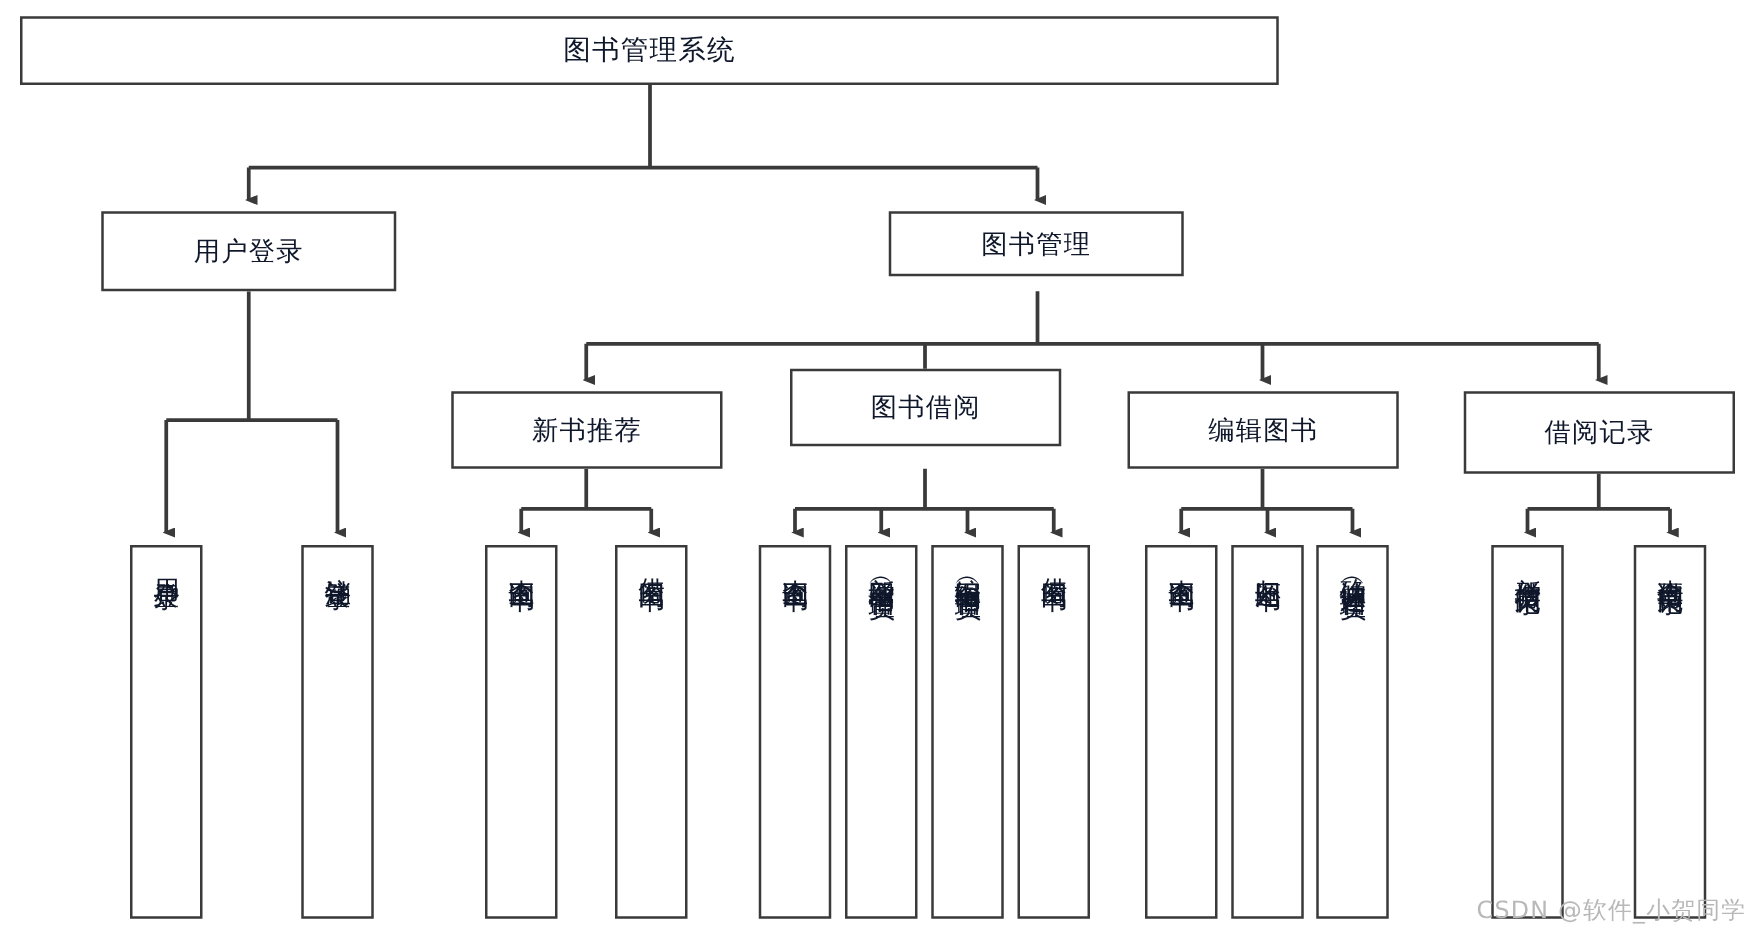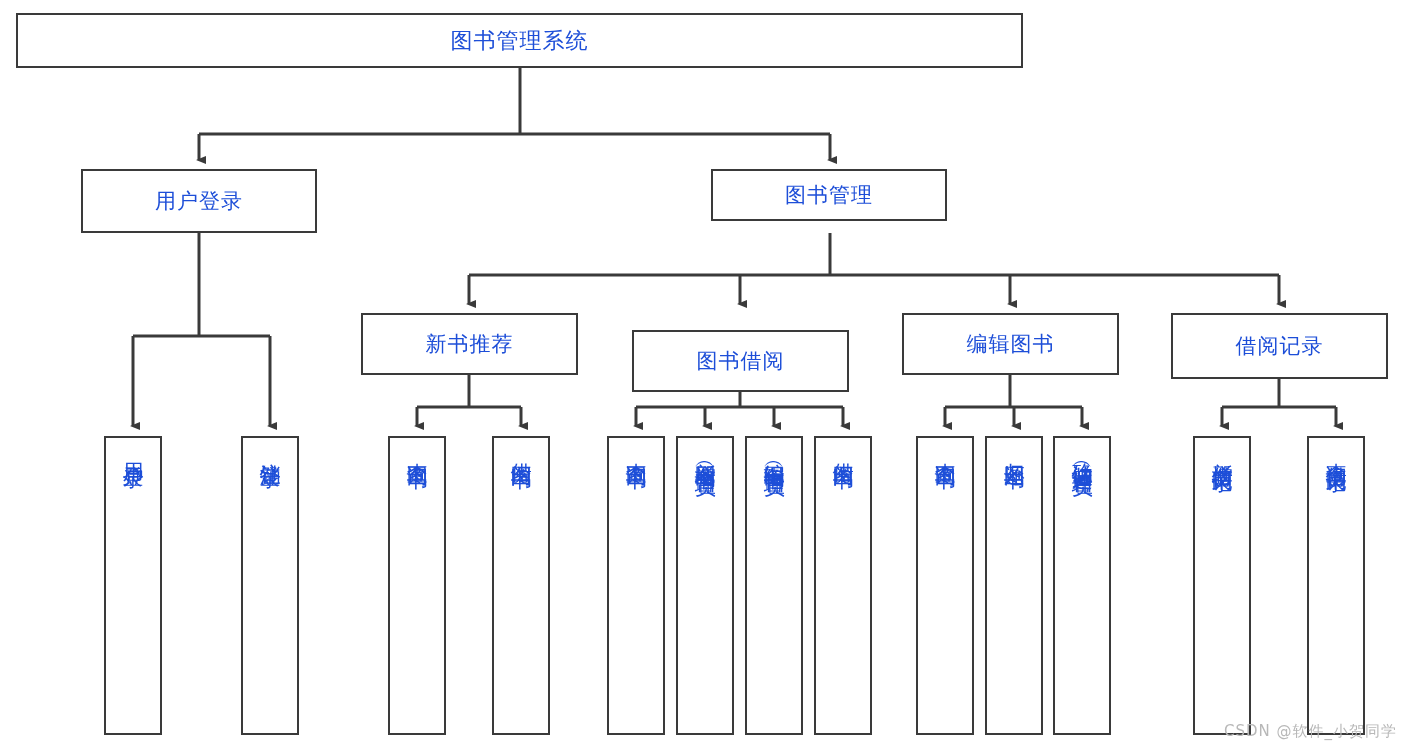--- a/index.html
+++ b/index.html
@@ -30,21 +30,21 @@
     position: absolute;
     box-sizing: border-box;
     background: #ffffff;
     border: 2px solid #3a3a3a;
     display: flex;
     align-items: center;
     justify-content: center;
     z-index: 2;
   }
   .node-label {
-    color: #1d4ed8;
+    color: #0f172a;
     font-size: 21px;
     line-height: 1.18;
     letter-spacing: 1px;
     white-space: nowrap;
     text-align: center;
   }
   .node.root .node-label { font-size: 22px; }
   .node.leaf {
     align-items: flex-start;
     justify-content: center;
@@ -57,21 +57,21 @@
     line-height: 1.08;
     letter-spacing: 2px;
     white-space: normal;
     max-height: 283px;
   }
   #watermark {
     position: absolute;
     right: 8px;
     bottom: 6px;
     color: #b8b8b8;
-    font-size: 15px;
+    font-size: 19px;
     letter-spacing: 1px;
     white-space: nowrap;
     z-index: 3;
     margin-top: 20px;
   }
 </style>
 </head>
 <body>
 
 <div id="diagram-root">
@@ -133,21 +133,21 @@
   <div class="node" style="left:81px; top:169px; width:236px; height:64px;">
     <span class="node-label">用户登录</span>
   </div>
   <div class="node" style="left:711px; top:169px; width:236px; height:52px;">
     <span class="node-label">图书管理</span>
   </div>
 
   <div class="node" style="left:361px; top:313px; width:217px; height:62px;">
     <span class="node-label">新书推荐</span>
   </div>
-  <div class="node" style="left:632px; top:330px; width:217px; height:62px;">
+  <div class="node" style="left:632px; top:295px; width:217px; height:62px;">
     <span class="node-label">图书借阅</span>
   </div>
   <div class="node" style="left:902px; top:313px; width:217px; height:62px;">
     <span class="node-label">编辑图书</span>
   </div>
   <div class="node" style="left:1171px; top:313px; width:217px; height:66px;">
     <span class="node-label">借阅记录</span>
   </div>
 
   <div class="node leaf" style="left:104px; top:436px; width:58px; height:299px;">

